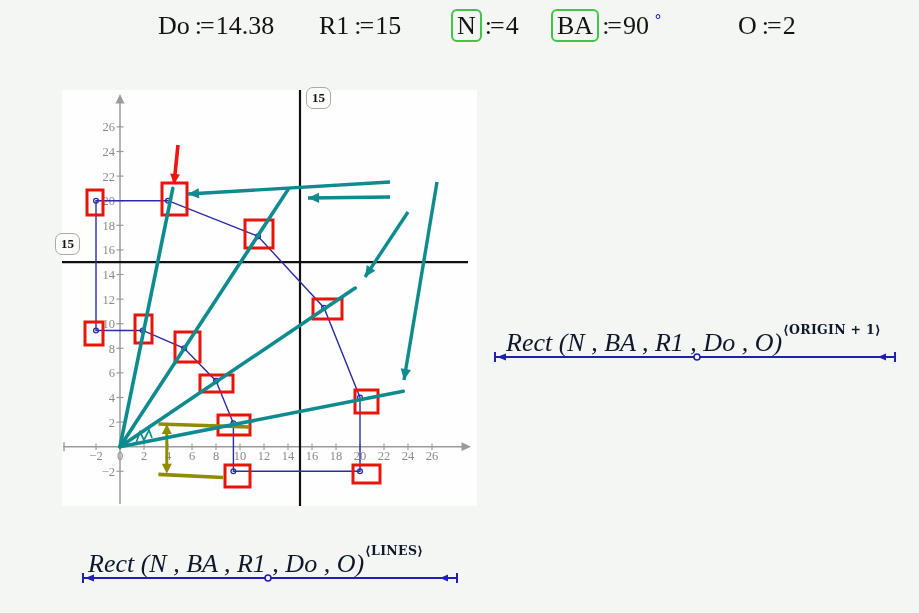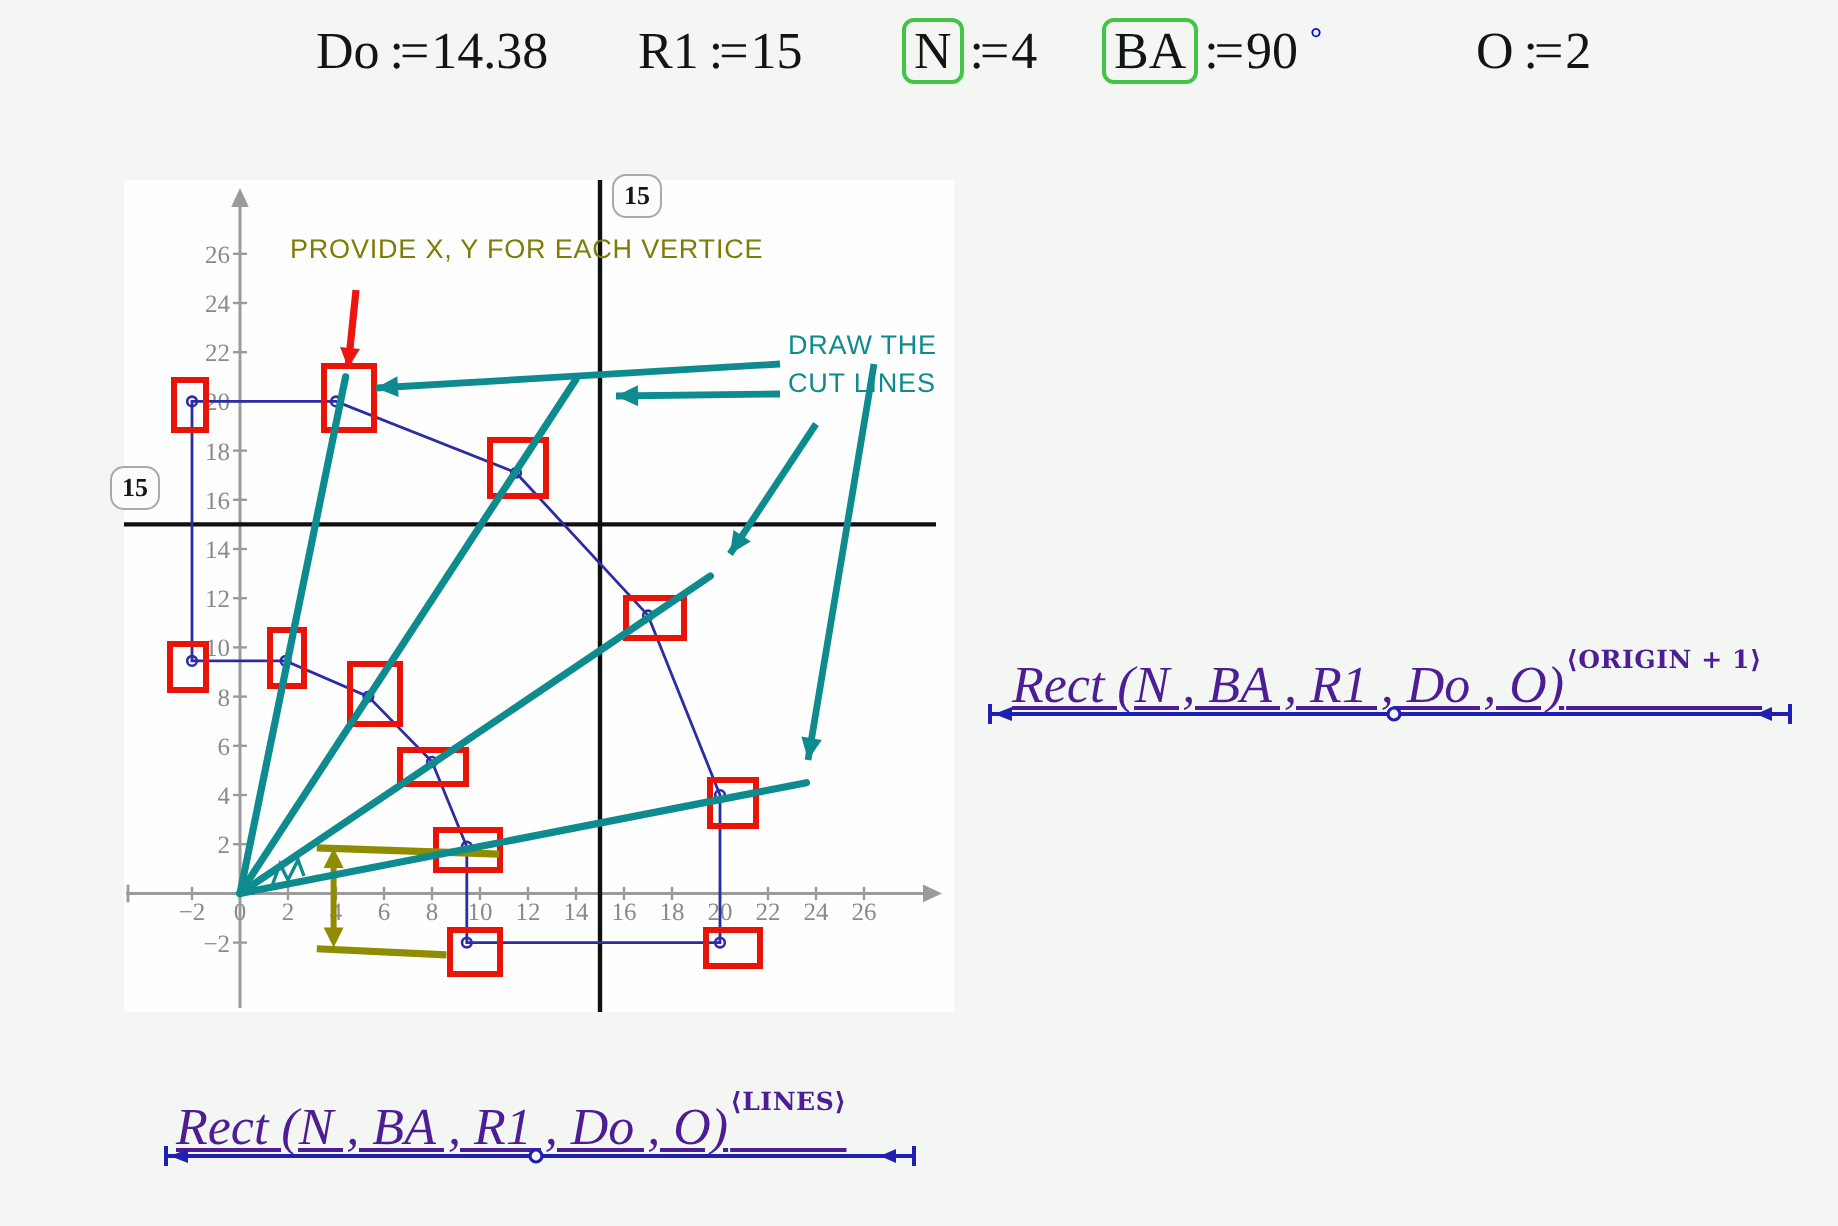--- a/index.html
+++ b/index.html
@@ -14,21 +14,21 @@
   
   .plot{position:absolute;left:62px;top:90px;width:415px;height:416px;background:#fefefe;}
   .plot svg{position:absolute;left:0;top:0;}
   .note{position:absolute;font-family:"Liberation Sans","DejaVu Sans",sans-serif;letter-spacing:.4px;white-space:nowrap;}
   .note-vertices{left:83px;top:27px;font-size:13.5px;color:#7e7c04;}
   .note-cuts{left:332px;top:73px;font-size:13.5px;color:#0d8b8f;line-height:19px;}
   .badge{position:absolute;min-width:21px;height:20px;background:#fcfcfa;border:1.5px solid #a9a9a9;
          border-radius:7px;color:#161616;font-weight:bold;font-size:13px;text-align:center;
          line-height:20px;padding:0 1px;}
   
-  .expr{position:absolute;font-style:italic;font-size:26px;color:#4c1d95;white-space:nowrap;text-decoration:underline;}
+  .expr{position:absolute;font-style:italic;font-size:26px;color:#0f172a;white-space:nowrap;}
   .expr .sup{font-style:normal;font-weight:bold;font-size:12.5px;vertical-align:17px;letter-spacing:.3px;
              font-family:"DejaVu Serif","DejaVu Sans",serif;margin-left:1px;}
   .anchor{position:absolute;}
 </style>
 </head>
 <body>
 
 <span class="def" style="left:156px"><span class="var">Do</span><span class="op">:=</span><span class="num">14.38</span></span>
 
 <span class="def" style="left:317px"><span class="var">R1</span><span class="op">:=</span><span class="num">15</span></span>
@@ -166,26 +166,21 @@
       </g>
       <g>
         <line x1="116" y1="55" x2="112" y2="94" stroke="#ee1410" stroke-width="3.6"></line>
         <polygon points="112,94 108.04638146193042,83.54204128639662 117.99419584804096,84.56232994138233" fill="#ee1410"></polygon>
       </g>
       <g>
         <path d="M74,353 L78,342 L82,350 L87,340 L90,348" stroke="#0d8b8f" fill="none" stroke-width="1.7"></path>
       </g>
     </svg>
 
-  <div class="note note-vertices">PROVIDE X, Y FOR EACH VERTICE</div>
-
-  <div class="note note-cuts">
-    <span>DRAW THE</span><br>
-    <span>CUT LINES</span>
-  </div>
+
 
   <div class="badge" style="left:244px;top:-3px">15</div>
   <div class="badge" style="left:-7px;top:143px">15</div>
 </div>
 
 <div class="expr" style="left:506px;top:322px"><span>Rect (N , BA , R1 , Do , O)</span><span class="sup">⟨ORIGIN + 1⟩</span></div>
 
 <svg class="anchor" style="left:490px;top:350px" width="412" height="14">
   <line x1="6" y1="7" x2="404" y2="7" stroke="#1f1fb4" stroke-width="2"></line>
   <line x1="5" y1="2" x2="5" y2="12" stroke="#1f1fb4" stroke-width="2"></line>

